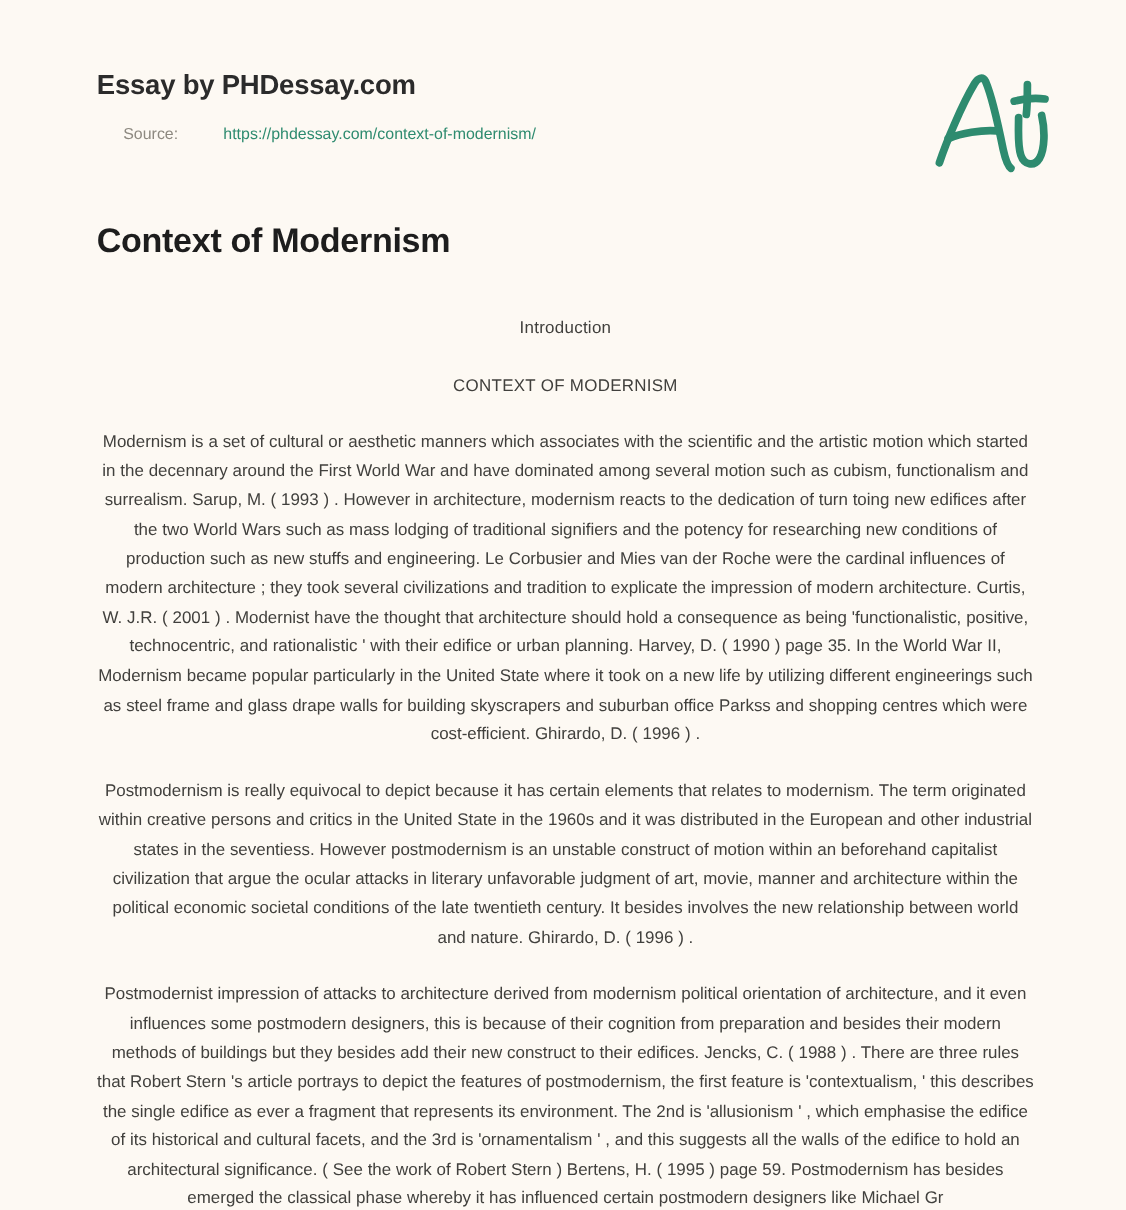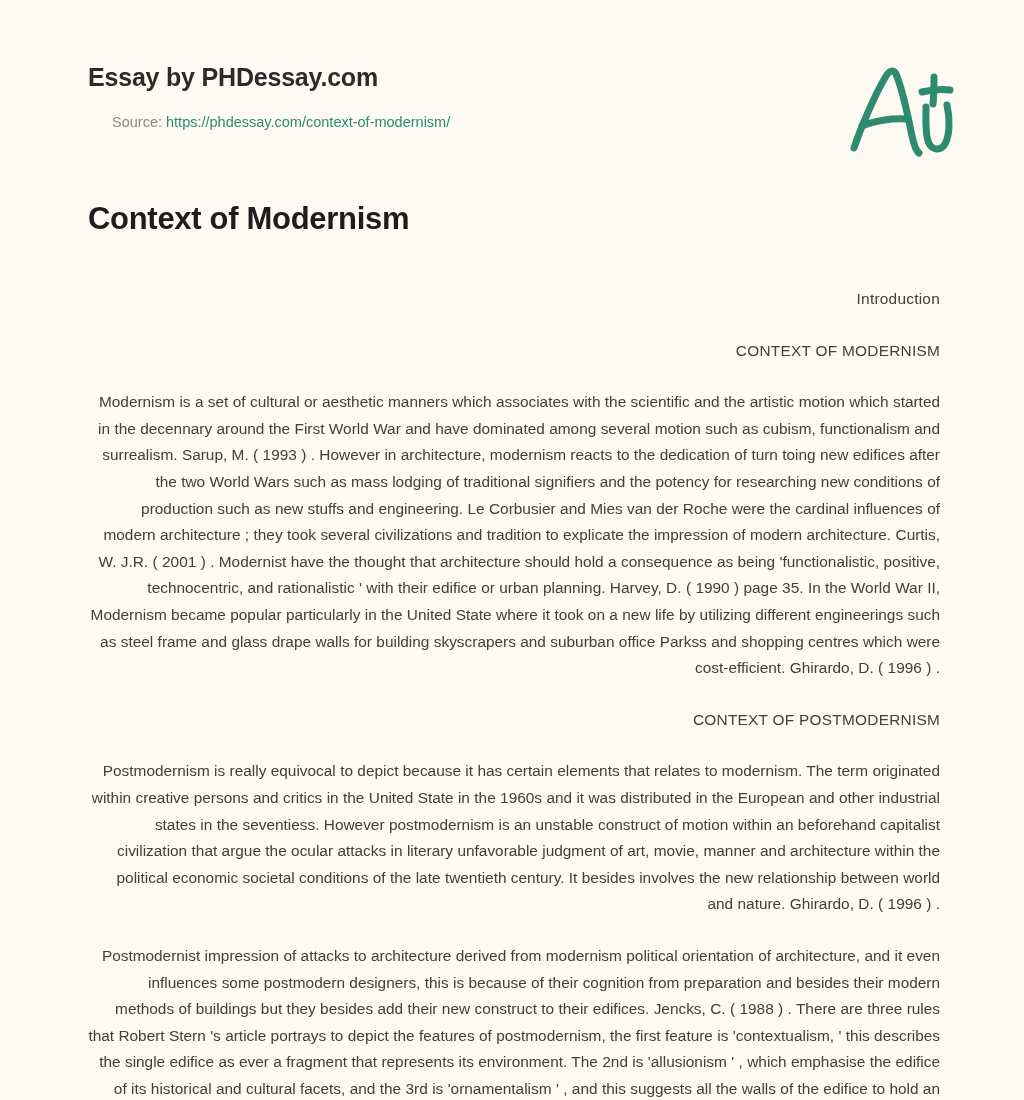--- a/index.html
+++ b/index.html
@@ -42,20 +42,21 @@
     line-height: 1.4;
   }
   .source-label {
     color: #8d8980;
     margin-left: 24px;
   }
   .source-url {
     color: #2e8b6f;
     text-decoration: none;
     cursor: pointer;
+    margin-left: 37px;
   }
 
   
   .logo {
     position: absolute;
     top: 52px;
     right: -24px;
     width: 120px;
     height: 110px;
   }
@@ -79,21 +80,21 @@
   
   .article {
     padding-top: 47px;
     width: 852px;
   }
   .para {
     margin: 0 0 25px 0;
     font-size: 15.4px;
     line-height: 26.6px;
     color: #41403d;
-    text-align: right;
+    text-align: center;
     word-spacing: 0.1px;
   }
   .para:last-child {
     margin-bottom: 0;
   }
   .para.heading-line {
     letter-spacing: 0.25px;
   }
 </style>
 </head>
@@ -118,18 +119,17 @@
       </svg>
     </div>
   </div>
 
   <h1 class="doc-title">Context of Modernism</h1>
 
   <div class="article">
     <p class="para heading-line">Introduction</p>
     <p class="para heading-line">CONTEXT OF MODERNISM</p>
     <p class="para">Modernism is a set of cultural or aesthetic manners which associates with the scientific and the artistic motion which started in the decennary around the First World War and have dominated among several motion such as cubism, functionalism and surrealism. Sarup, M. ( 1993 ) . However in architecture, modernism reacts to the dedication of turn toing new edifices after the two World Wars such as mass lodging of traditional signifiers and the potency for researching new conditions of production such as new stuffs and engineering. Le Corbusier and Mies van der Roche were the cardinal influences of modern architecture ; they took several civilizations and tradition to explicate the impression of modern architecture. Curtis, W. J.R. ( 2001 ) . Modernist have the thought that architecture should hold a consequence as being 'functionalistic, positive, technocentric, and rationalistic ' with their edifice or urban planning. Harvey, D. ( 1990 ) page 35. In the World War II, Modernism became popular particularly in the United State where it took on a new life by utilizing different engineerings such as steel frame and glass drape walls for building skyscrapers and suburban office Parkss and shopping centres which were cost-efficient. Ghirardo, D. ( 1996 ) .</p>
-    <p class="para heading-line">CONTEXT OF POSTMODERNISM</p>
     <p class="para">Postmodernism is really equivocal to depict because it has certain elements that relates to modernism. The term originated within creative persons and critics in the United State in the 1960s and it was distributed in the European and other industrial states in the seventiess. However postmodernism is an unstable construct of motion within an beforehand capitalist civilization that argue the ocular attacks in literary unfavorable judgment of art, movie, manner and architecture within the political economic societal conditions of the late twentieth century. It besides involves the new relationship between world and nature. Ghirardo, D. ( 1996 ) .</p>
     <p class="para">Postmodernist impression of attacks to architecture derived from modernism political orientation of architecture, and it even influences some postmodern designers, this is because of their cognition from preparation and besides their modern methods of buildings but they besides add their new construct to their edifices. Jencks, C. ( 1988 ) . There are three rules that Robert Stern 's article portrays to depict the features of postmodernism, the first feature is 'contextualism, ' this describes the single edifice as ever a fragment that represents its environment. The 2nd is 'allusionism ' , which emphasise the edifice of its historical and cultural facets, and the 3rd is 'ornamentalism ' , and this suggests all the walls of the edifice to hold an architectural significance. ( See the work of Robert Stern ) Bertens, H. ( 1995 ) page 59. Postmodernism has besides emerged the classical phase whereby it has influenced certain postmodern designers like Michael Gr</p>
   </div>
 
 </div>
 
 </body></html>

